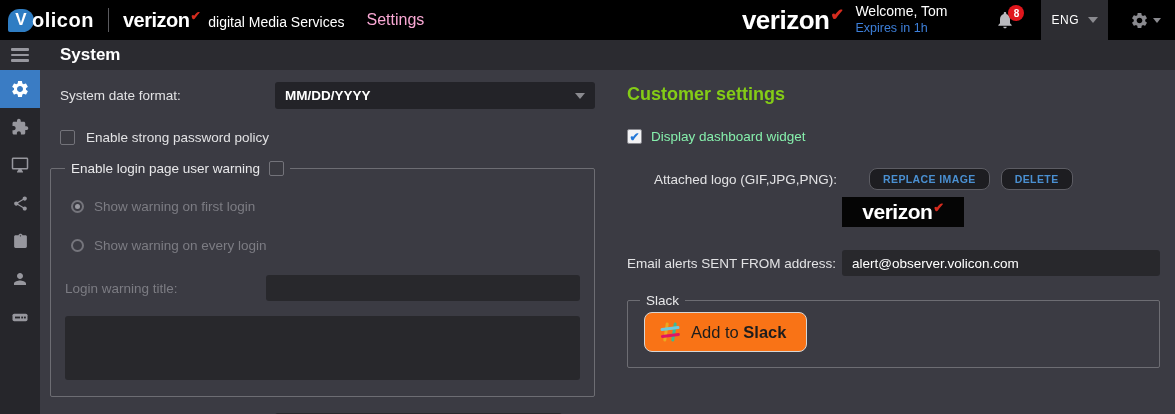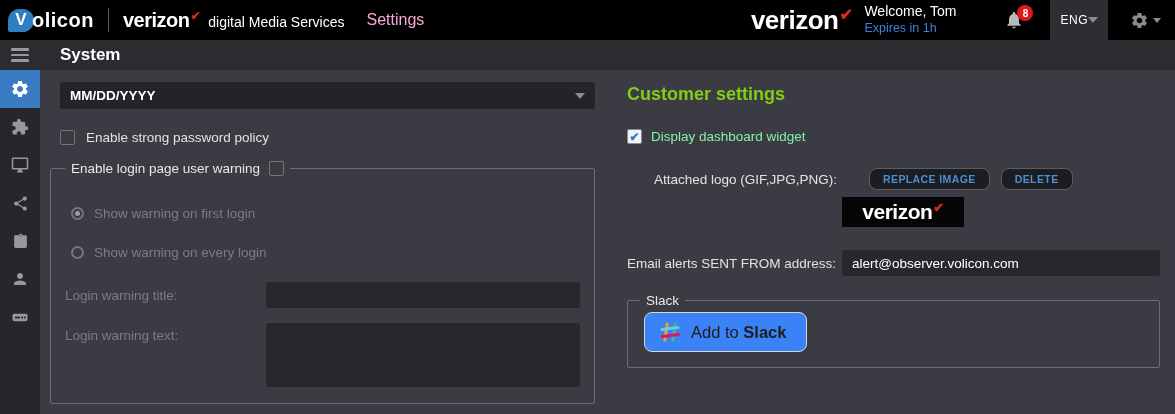--- a/index.html
+++ b/index.html
@@ -19,21 +19,21 @@
   .vz-check { color:#d52b1e; font-size:.62em; line-height:1; margin-left:1px; margin-top:1px; }
   .product { color:#fff; font-size:14px; margin-left:8px; margin-top:4px; }
   .nav-settings { color:#f9a8d4; font-size:16px; margin-left:22px; cursor:pointer; }
   .tb-right { display:flex; align-items:center; }
   .welcome-block { margin-left:12px; line-height:1.25; }
   .welcome-line { color:#fff; font-size:14px; }
   .expires-line { color:#3d7fd9; font-size:12.5px; }
   .bell-wrap { position:relative; margin-left:48px; cursor:pointer; }
   .bell-wrap svg { display:block; }
   .badge { position:absolute; top:-5px; right:-9px; min-width:16px; height:16px; background:#e0161c; border-radius:50%; color:#fff; font-size:10px; font-weight:bold; display:flex; align-items:center; justify-content:center; padding:0 2px; }
-  .lang-select { margin-left:26px; background:#2d2d32; border-radius:0; padding:14px 10px; display:flex; align-items:center; cursor:pointer; }
+  .lang-select { margin-left:26px; background:#2d2d32; border-radius:0; padding:14px 10px; display:flex; align-items:center; gap:9px; cursor:pointer; }
   .lang-label { color:#fff; font-size:12px; letter-spacing:.5px; }
   .tri { width:0; height:0; border-left:5px solid transparent; border-right:5px solid transparent; border-top:6px solid #8a8a8f; }
   .gear-menu { margin-left:22px; display:flex; align-items:center; gap:4px; cursor:pointer; }
   .tri.sm { border-left-width:4px; border-right-width:4px; border-top-width:5px; }
 
   
   .app-body { display:flex; height:374px; }
   .sidebar { width:40px; background:#26262b; flex-shrink:0; display:flex; flex-direction:column; }
   .side-item { width:40px; height:38px; display:flex; align-items:center; justify-content:center; cursor:pointer; }
   .side-item.menu { height:30px; background:#2b2b30; }
@@ -55,21 +55,21 @@
   .form-label { width:215px; flex-shrink:0; font-size:13.5px; color:#e2e2e4; }
   .select-box { flex:1; height:27px; background:#232328; border-radius:3px; display:flex; align-items:center; justify-content:space-between; padding:0 10px; cursor:pointer; }
   .select-value { color:#fff; font-size:13.5px; font-weight:bold; }
   .chk-row { display:flex; align-items:center; gap:9px; }
   .chk { width:15px; height:15px; border:1px solid #73737a; background:#3a3a41; border-radius:2px; flex-shrink:0; cursor:pointer; }
   .chk.checked { background:#f2f2f4; border-color:#8a8a90; display:flex; align-items:center; justify-content:center; color:#2377d8; font-size:12px; font-weight:bold; line-height:1; }
   .chk-label { font-size:13.5px; color:#e2e2e4; }
 
   .group { border:1px solid #6d6d73; border-radius:2px; margin:16px 0 0 -10px; padding:2px 14px 16px 14px; }
   .group legend { display:flex; align-items:center; gap:9px; padding:0 6px; font-size:13.5px; color:#e8e8ea; }
-  .radio-row { display:flex; align-items:center; gap:10px; margin:28px 0 0 6px; }
+  .radio-row { display:flex; align-items:center; gap:10px; margin:21px 0 0 6px; }
   .radio { width:13px; height:13px; border:2px solid #75757c; border-radius:50%; flex-shrink:0; }
   .radio.selected::after { content:''; display:block; width:5px; height:5px; background:#9a9aa1; border-radius:50%; margin:2px auto; }
   .dim { color:#7c7c83; font-size:13.5px; }
   .field-row { display:flex; margin:18px 0 0 0; }
   .field-row .form-label { width:201px; }
   .txt-input { flex:1; height:26px; background:#28282c; border:none; border-radius:3px; color:#fff; font-size:13.5px; padding:0 10px; font-family:"Liberation Sans",sans-serif; }
   .txt-area { flex:1; height:64px; background:#28282c; border:none; border-radius:3px; color:#fff; font-size:13.5px; padding:6px 10px; resize:none; font-family:"Liberation Sans",sans-serif; }
   .manual-row { margin-top:16px; display:flex; align-items:center; }
   .manual-row input { width:288px; }
   .unit { color:#fff; font-size:13.5px; font-weight:bold; margin-left:9px; }
@@ -78,21 +78,21 @@
   .cust-heading { color:#84cc16; font-size:18px; font-weight:bold; margin:2px 0 6px; }
   .col-right .chk-row { margin-top:24px; }
   .logo-row { display:flex; align-items:center; margin-top:24px;margin-left:27px; }
   .btn-dark { background:#1d1d21; color:#4a90d2; border:1px solid #5c5c63; border-radius:8px; padding:4px 13px; font-size:10.5px; font-weight:bold; letter-spacing:.4px; cursor:pointer; font-family:"Liberation Sans",sans-serif; margin-right:11px; }
   .logo-preview { margin:7px 0 0 215px; width:122px; height:30px; background:#050505; display:flex; align-items:center; justify-content:center; }
   .logo-preview .vz { font-size:21px; }
   .email-row { display:flex; align-items:center; margin-top:23px; }
   .email-row input { flex:1; }
   .slack-group { border:1px solid #6d6d73; border-radius:2px; margin-top:17px; padding:4px 12px 15px 12px; }
   .slack-group legend { padding:0 6px; font-size:13.5px; color:#e8e8ea; }
-  .slack-btn { background:#3b82f6; border:1px solid #d6d6d6; border-radius:8px; display:inline-flex; align-items:center; gap:9px; padding:7px 20px 7px 13px; cursor:pointer; margin-left:4px;text-align:right; }
+  .slack-btn { background:#f97316; border:1px solid #d6d6d6; border-radius:8px; display:inline-flex; align-items:center; gap:9px; padding:7px 20px 7px 13px; cursor:pointer; margin-left:4px;text-align:right; }
   .slack-txt { color:#1d1d1d; font-size:16.5px; }
   .slack-txt b { font-weight:bold; }
 </style>
 </head>
 <body>
 
 <div class="topbar">
   <div class="tb-left">
     <div class="volicon-logo">
       <span class="v-bubble">V</span>
@@ -187,20 +187,21 @@
   <div class="main">
     <div class="title-bar">
       <span class="page-title">System</span>
     </div>
 
     <div class="content">
 
       <div class="col-left">
 
         <div class="form-row">
+          <span class="form-label">System date format:</span>
           <div class="select-box">
             <span class="select-value">MM/DD/YYYY</span>
             <span class="tri"></span>
           </div>
         </div>
 
         <div class="chk-row" style="margin-top:21px;gap:11px;">
           <span class="chk"></span>
           <span class="chk-label">Enable strong password policy</span>
         </div>
@@ -216,21 +217,20 @@
           </div>
           <div class="radio-row" style="margin-top:24px;">
             <span class="radio"></span>
             <span class="dim">Show warning on every login</span>
           </div>
           <div class="field-row" style="margin-top:22px; align-items:center;">
             <span class="form-label dim">Login warning title:</span>
             <input class="txt-input" type="text" disabled="" style="">
           </div>
           <div class="field-row" style="margin-top:15px;">
-            <span class="form-label dim" style="padding-top:5px;">Login warning text:</span>
             <textarea class="txt-area" disabled="" style=""></textarea>
           </div>
         </fieldset>
 
         <div class="form-row manual-row">
           <span class="form-label" style="font-weight:bold; color:#fff;">Manual mode timeout:</span>
           <input class="txt-input" type="text" value="2" style="">
           <span class="unit">min</span>
         </div>
       </div>

